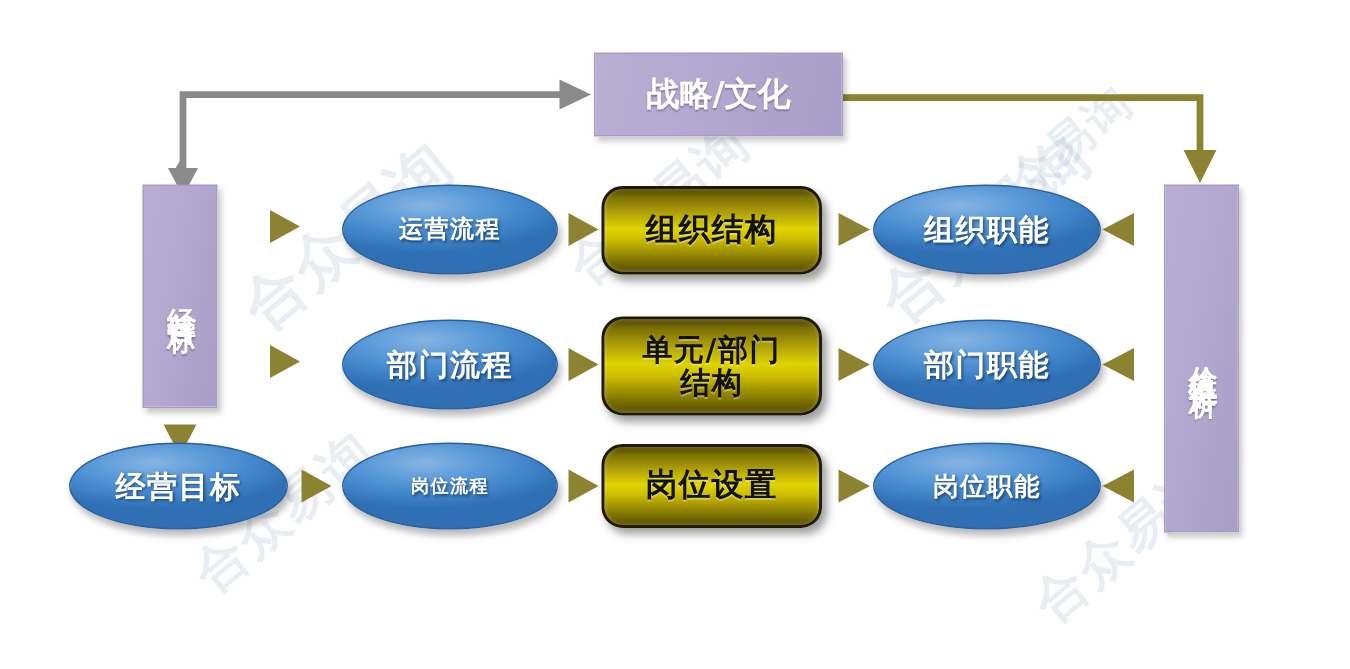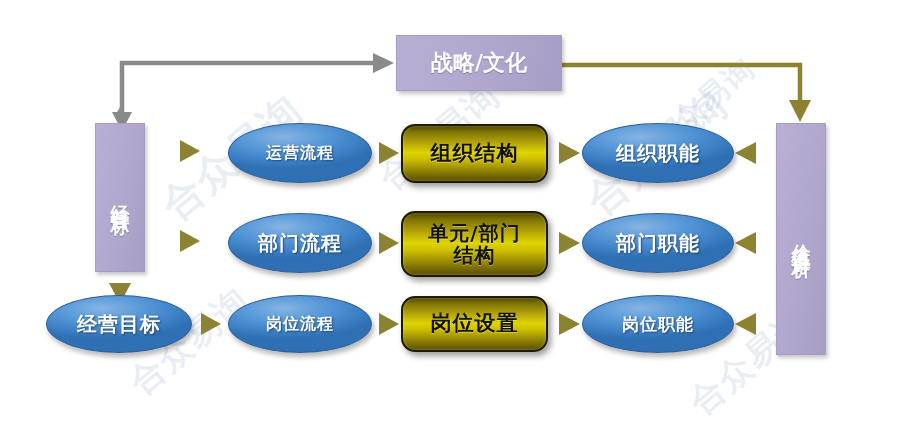--- a/index.html
+++ b/index.html
@@ -241,21 +241,21 @@
 
   <div class="node ellipse" style="left:582px; top:213px; width:152px; height:60px;">
     <span class="lbl" style="font-size:20px;">部门职能</span>
   </div>
 
   <div class="node ellipse" style="left:46px; top:295px; width:146px; height:58px;">
     <span class="lbl" style="font-size:20px;">经营目标</span>
   </div>
 
   <div class="node ellipse" style="left:228px; top:295px; width:144px; height:58px;">
-    <span class="lbl" style="font-size:16px;">岗位流程</span>
+    <span class="lbl" style="font-size:12px;">岗位流程</span>
   </div>
 
   <div class="node olive" style="left:401px; top:296px; width:147px; height:56px;">
     <span class="lbl" style="font-size:21px;">岗位设置</span>
   </div>
 
   <div class="node ellipse" style="left:582px; top:295px; width:152px; height:58px;">
     <span class="lbl" style="font-size:17px;">岗位职能</span>
   </div>
 

